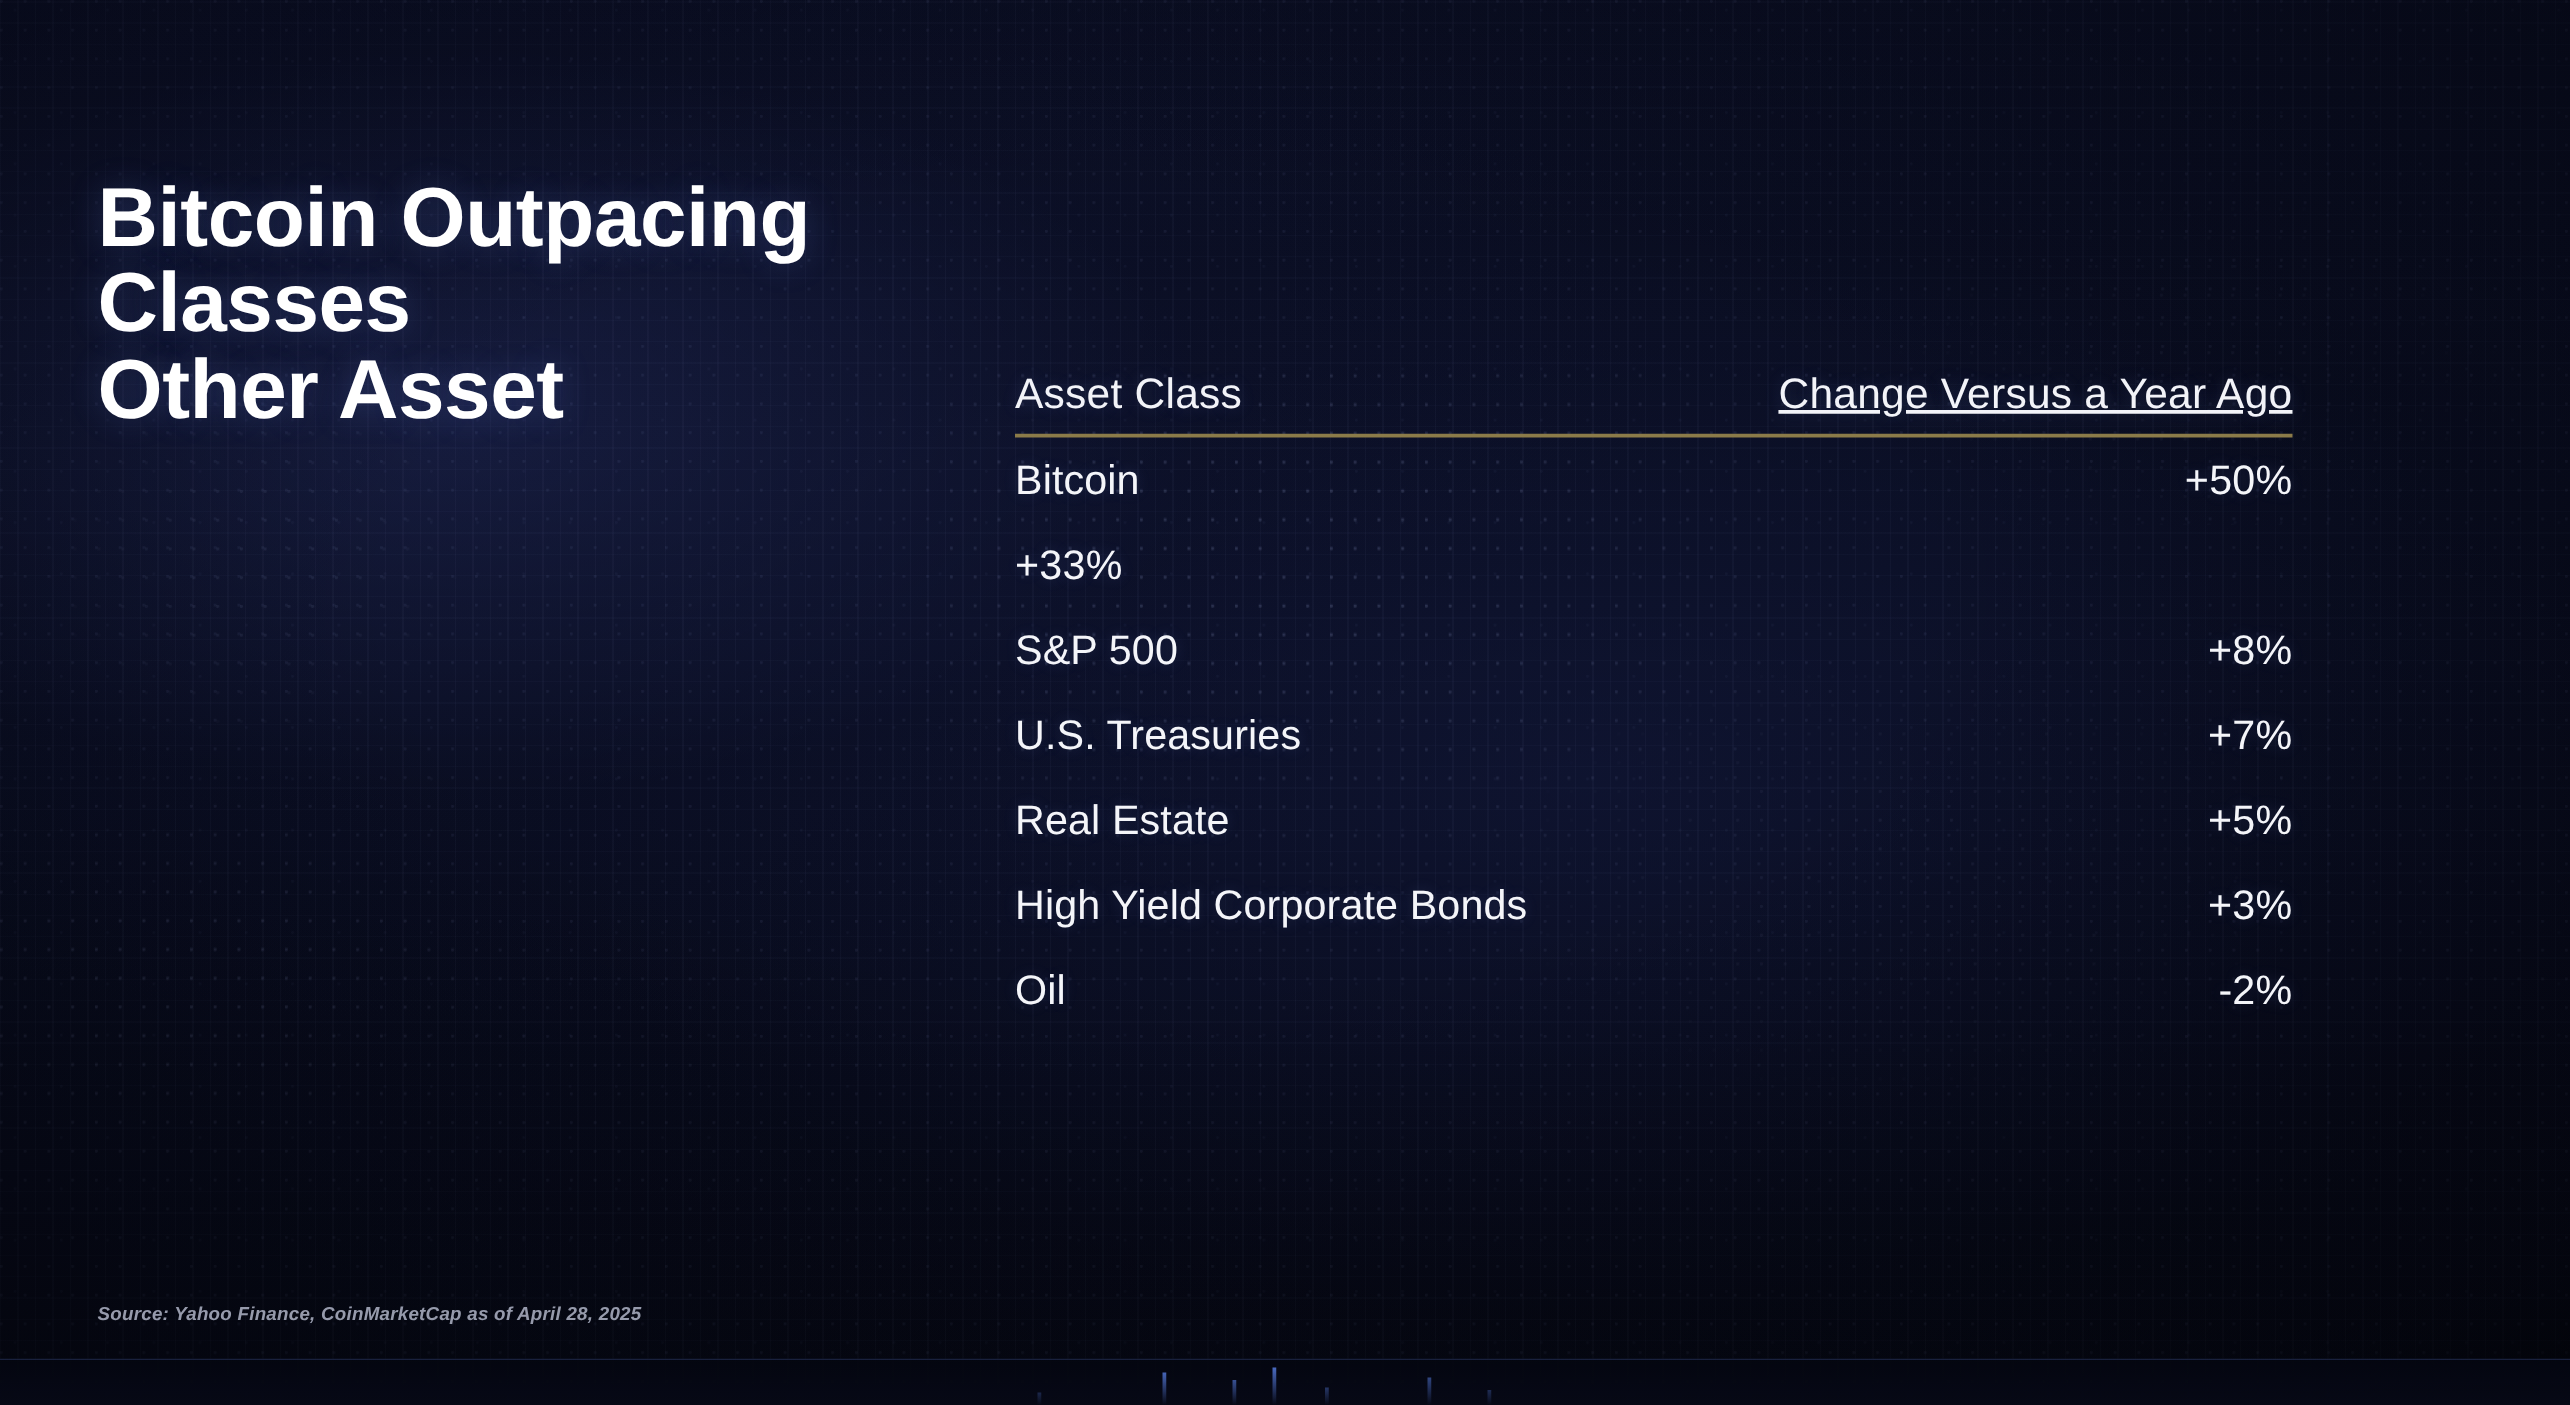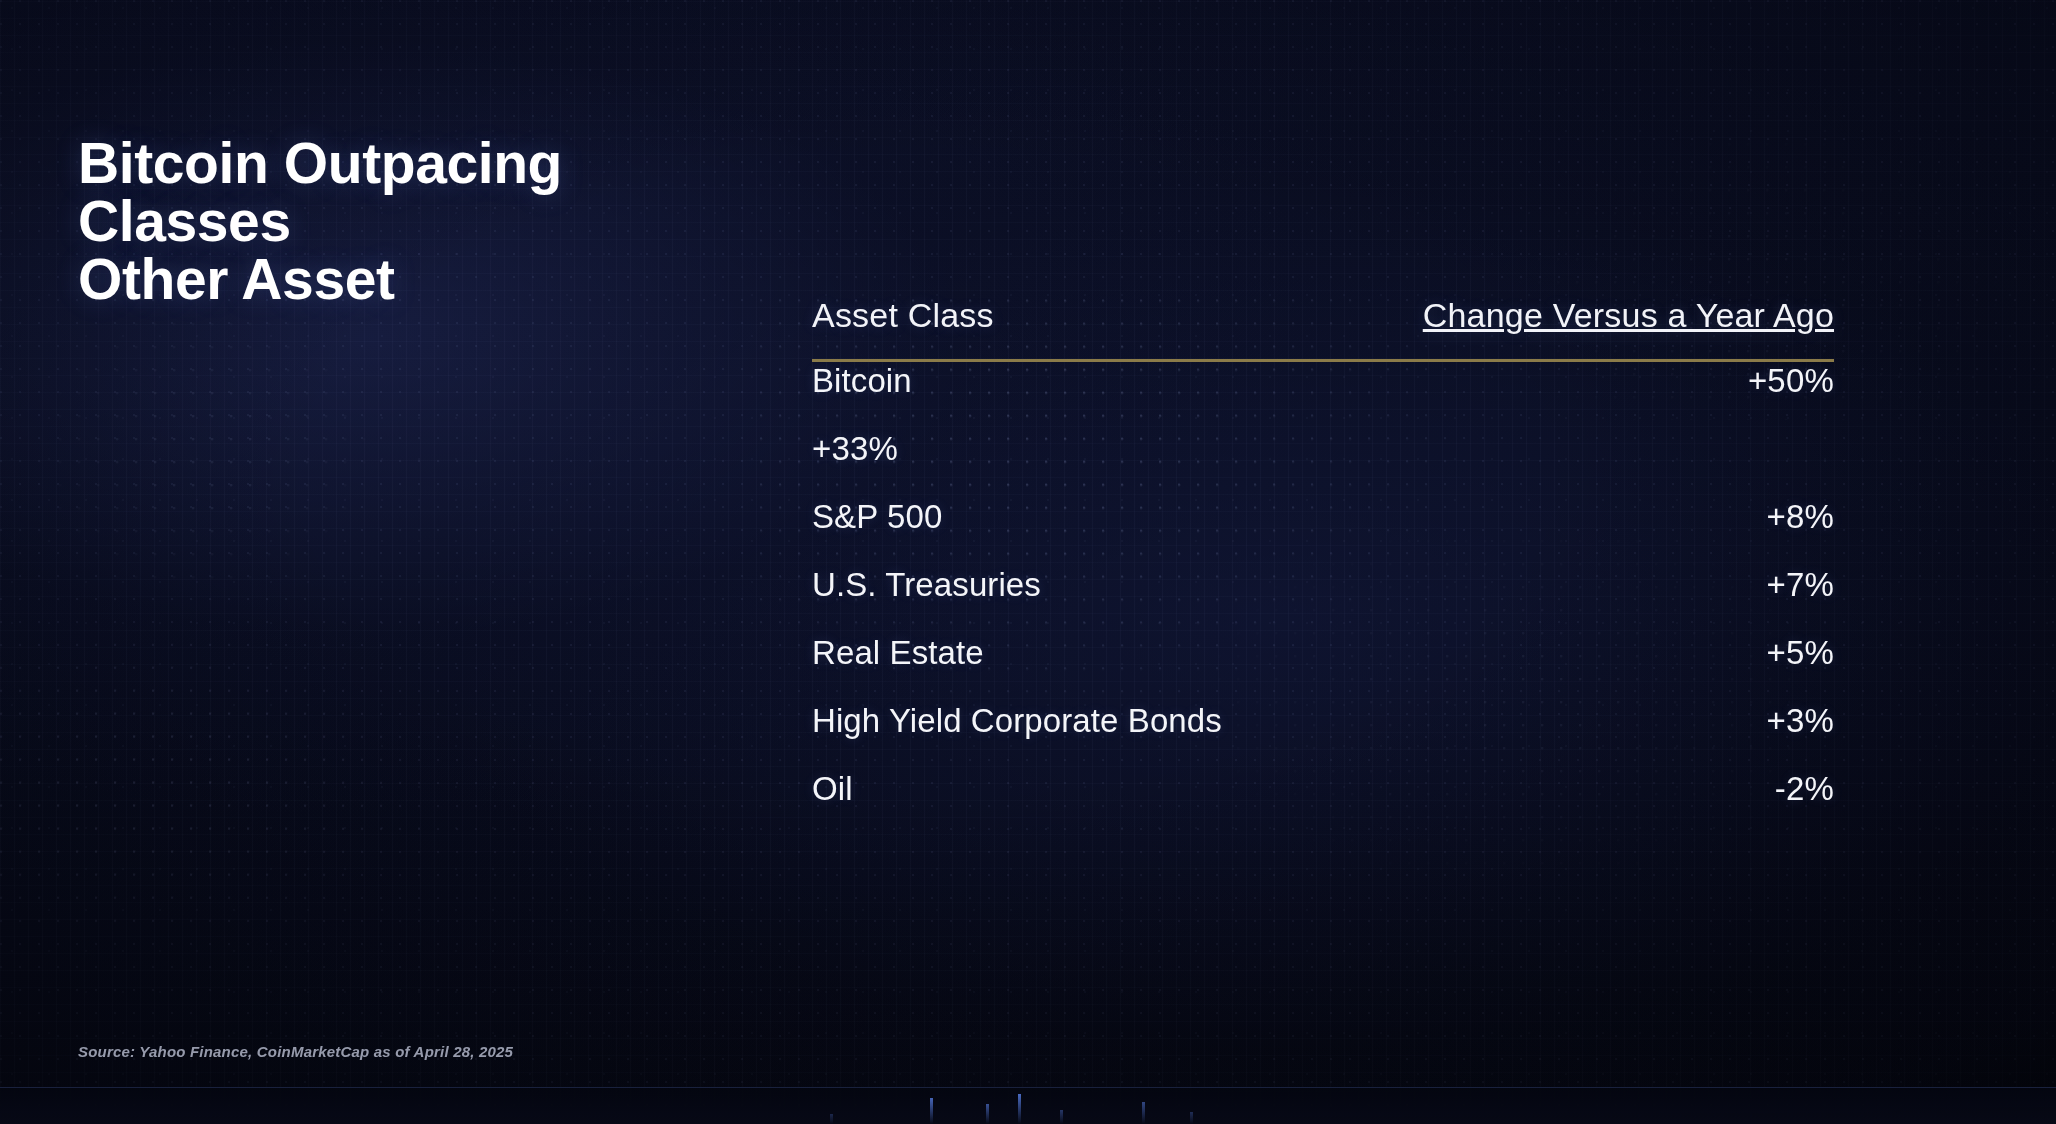--- a/index.html
+++ b/index.html
@@ -75,55 +75,55 @@
     background: radial-gradient(ellipse 85% 80% at 45% 42%, rgba(0,0,0,0) 35%, rgba(2,3,10,0.55) 88%, rgba(1,2,7,0.85) 100%);
   }
 
   
   .title {
     position: absolute;
     left: 78px;
     top: 96px;
     width: 780px;
     color: #ffffff;
-    font-size: 57px;
+    font-size: 67px;
     font-weight: 700;
     line-height: 1.02;
     letter-spacing: -0.4px;
     text-shadow: 0 0 26px rgba(120,150,255,0.22);
   }
   .title .ln { display: block; }
 
   
   .table {
     position: absolute;
     left: 812px;
     top: 296px;
     width: 1022px;
   }
   .thead {
     display: flex;
     justify-content: space-between;
     align-items: baseline;
-    padding-bottom: 24px;
+    padding-bottom: 12px;
     border-bottom: 3px solid #8b7b49;
   }
   .th {
     color: #f2f3f8;
     font-size: 34px;
     font-weight: 400;
     letter-spacing: 0.2px;
     text-shadow: 0 0 14px rgba(140,165,255,0.18);
   }
   .th.right { text-align: right; text-decoration: underline; }
 
   .row {
     display: flex;
     justify-content: space-between;
-    align-items: flex-start;
+    align-items: center;
     height: 68px;
     gap: 44px;
   }
   .row:first-of-type { margin-top: 12px; }
   .cell-name {
     color: #f4f5f9;
     font-size: 33px;
     font-weight: 400;
     letter-spacing: 0.1px;
     text-shadow: 0 0 12px rgba(140,165,255,0.16);

